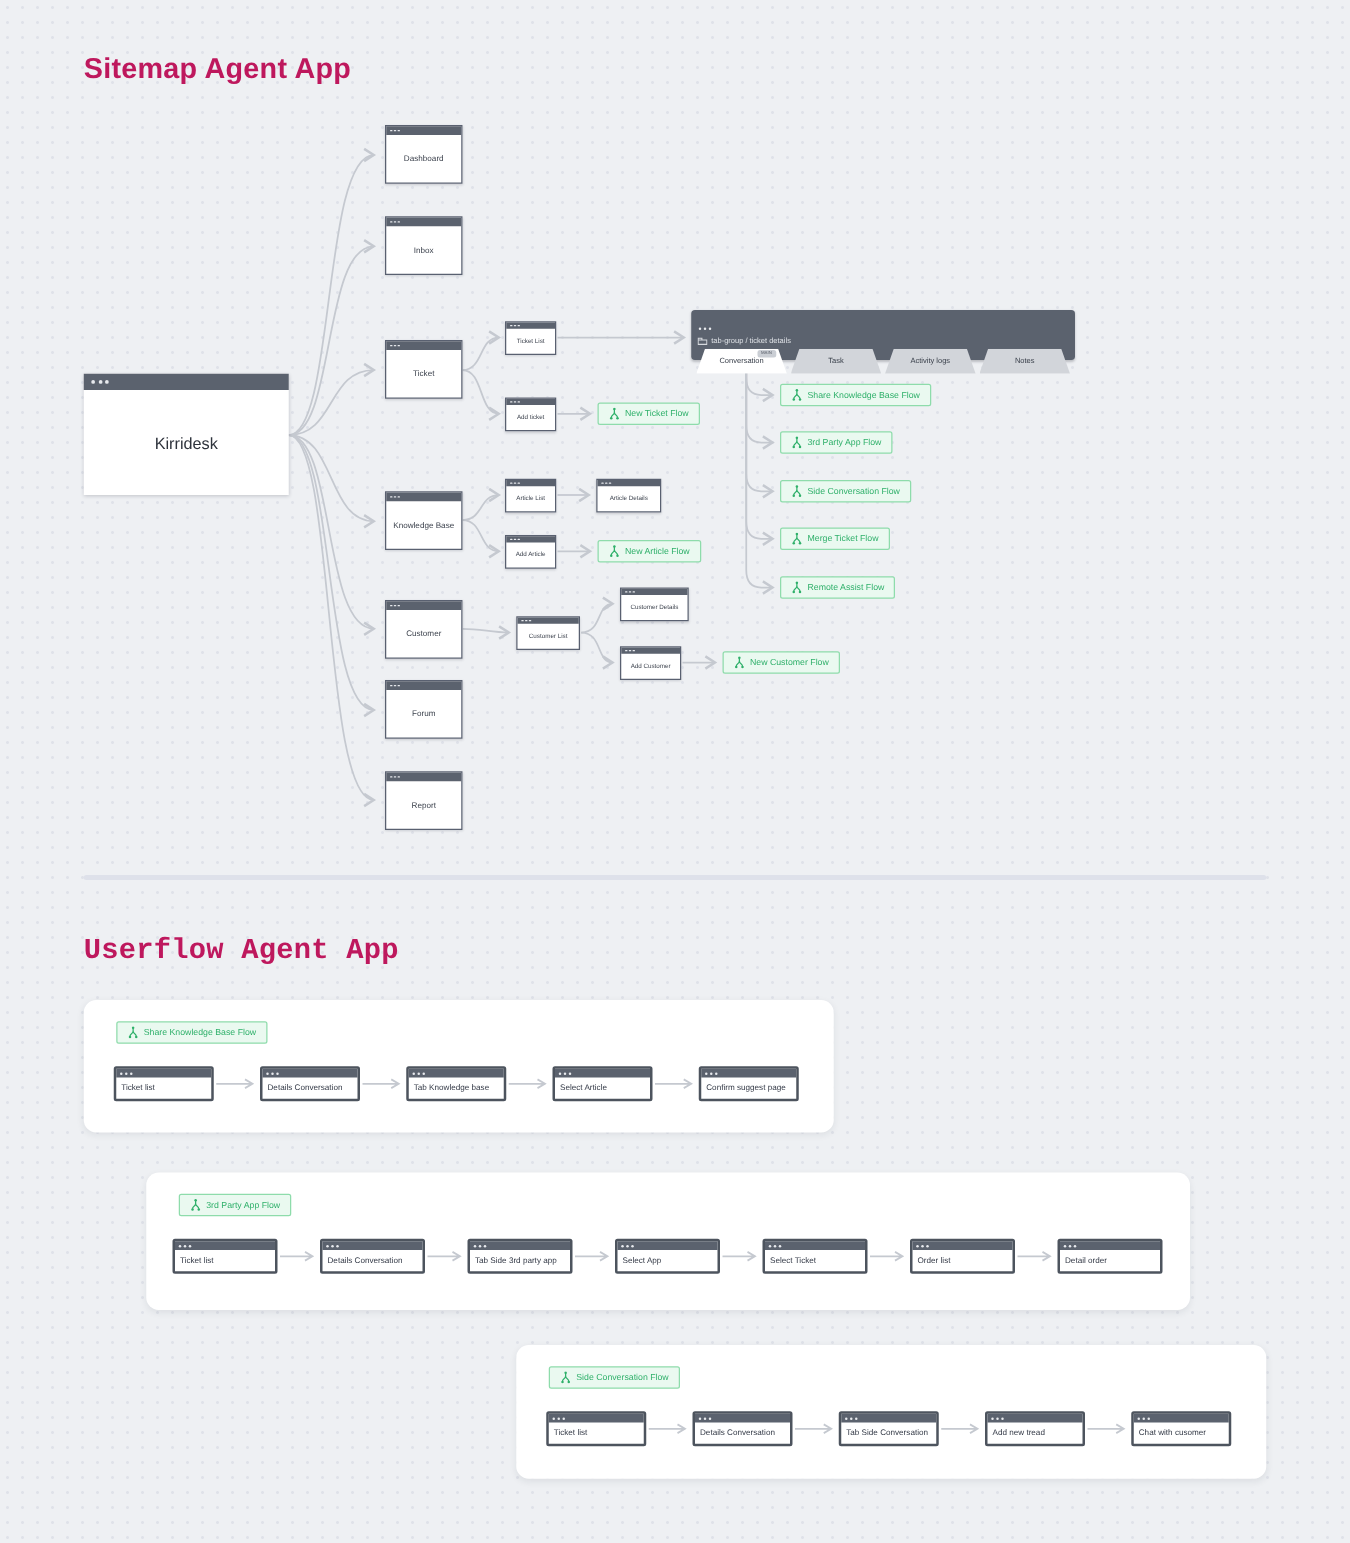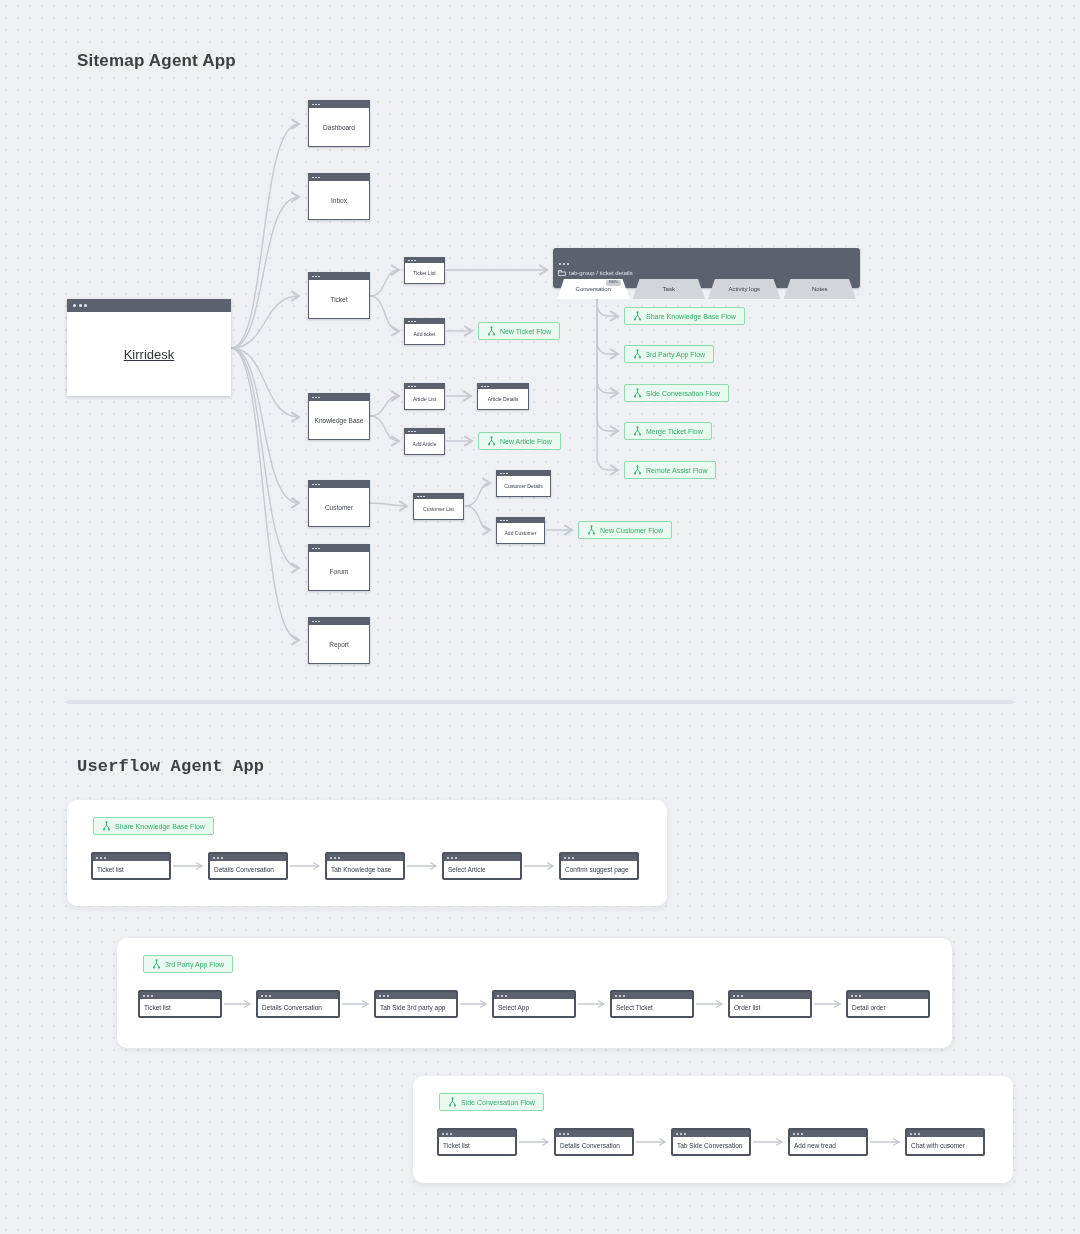--- a/index.html
+++ b/index.html
@@ -5,34 +5,34 @@
   * { box-sizing: border-box; }
   html,body { margin:0; padding:0; }
   body {
     width:1080px; height:1234px; position:relative; overflow:hidden;
     background-color:#eef0f3;
     background-image: radial-gradient(circle, #dfe2e9 1px, transparent 1.3px);
     background-size: 12px 12px;
     font-family:"Liberation Sans", sans-serif;
   }
   .title {
-    position:absolute; margin:10px; font-size:17px; font-weight:700;
-    color:#404040; letter-spacing:.2px;
+    position:absolute; margin:0; font-size:23px; font-weight:700;
+    color:#be185d; letter-spacing:.2px;
   }
   
   .win { position:absolute; background:#fff; border:1px solid #596070;
          box-shadow:0 1px 2px rgba(30,34,48,.18); display:flex; flex-direction:column; }
   .bar { background:#5b626e; display:flex; align-items:center; padding-left:3px; flex:none; }
   .dots { display:inline-flex; align-items:center; }
   .dots i { width:2px; height:2px; border-radius:50%; background:#e8eaee; display:inline-block; margin-right:2px; }
   .body { flex:1; display:flex; align-items:center; justify-content:center; color:#3d434e; text-align:center; }
   .root { width:164px; height:97px; border:none; box-shadow:0 1px 3px rgba(30,34,48,.22); }
   .root .bar { height:13px; padding-left:6px; }
   .root .dots i { width:3px; height:3px; margin-right:2.5px; }
-  .root .body { font-size:13px; color:#2e333c;text-decoration:underline; }
+  .root .body { font-size:13px; color:#2e333c; }
   .lvl1 { width:62px; height:47px; }
   .lvl1 .bar { height:7px; }
   .lvl1 .body { font-size:6.5px; }
   .lvl2 { width:41px; height:27px; }
   .lvl2 .bar { height:5px; }
   .lvl2 .body { font-size:5px; }
   .lvl2 .dots i, .lvl1 .dots i { width:1.5px; height:1.5px; margin-right:1.5px; }
   
   .chip { position:absolute; height:18px; display:inline-flex; align-items:center; gap:4px;
           padding:0 8px; background:#eaf9f0; border:1px solid #8edcab; border-radius:2px;

